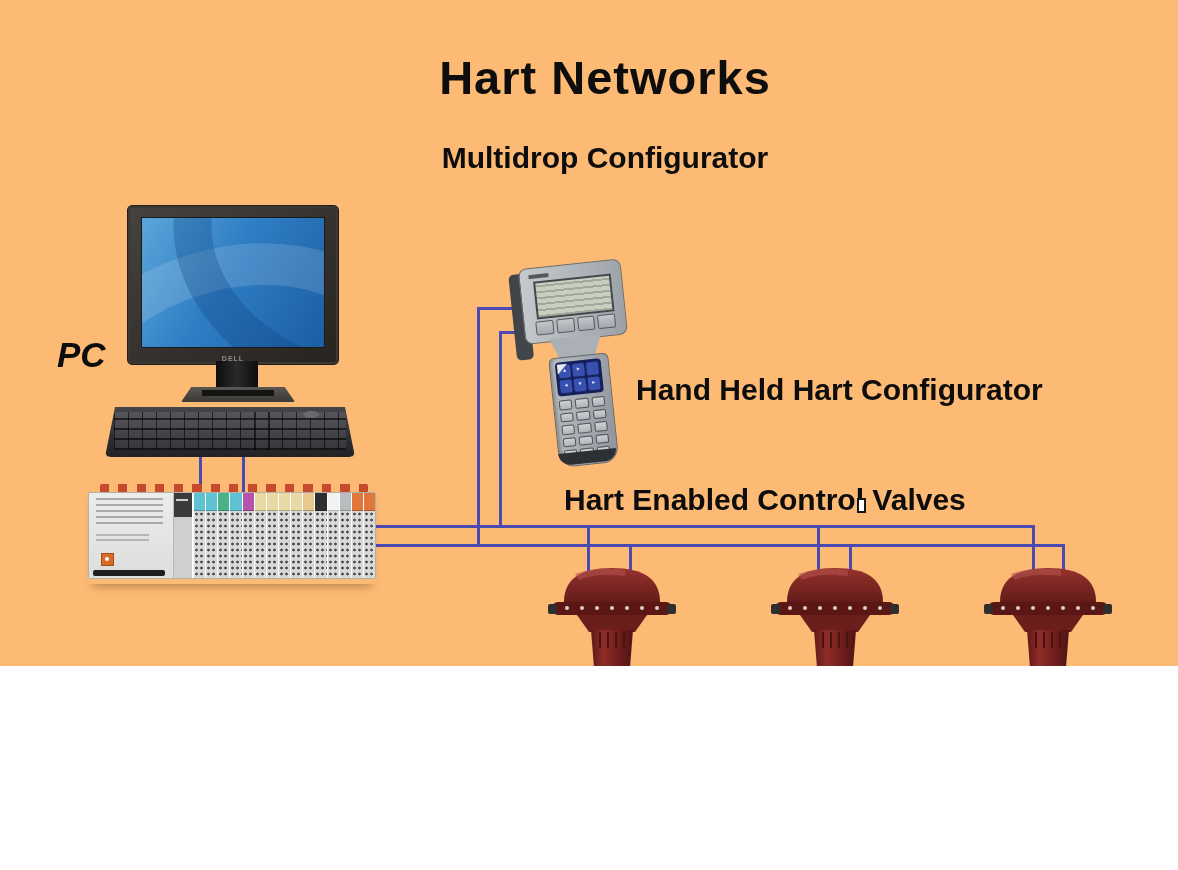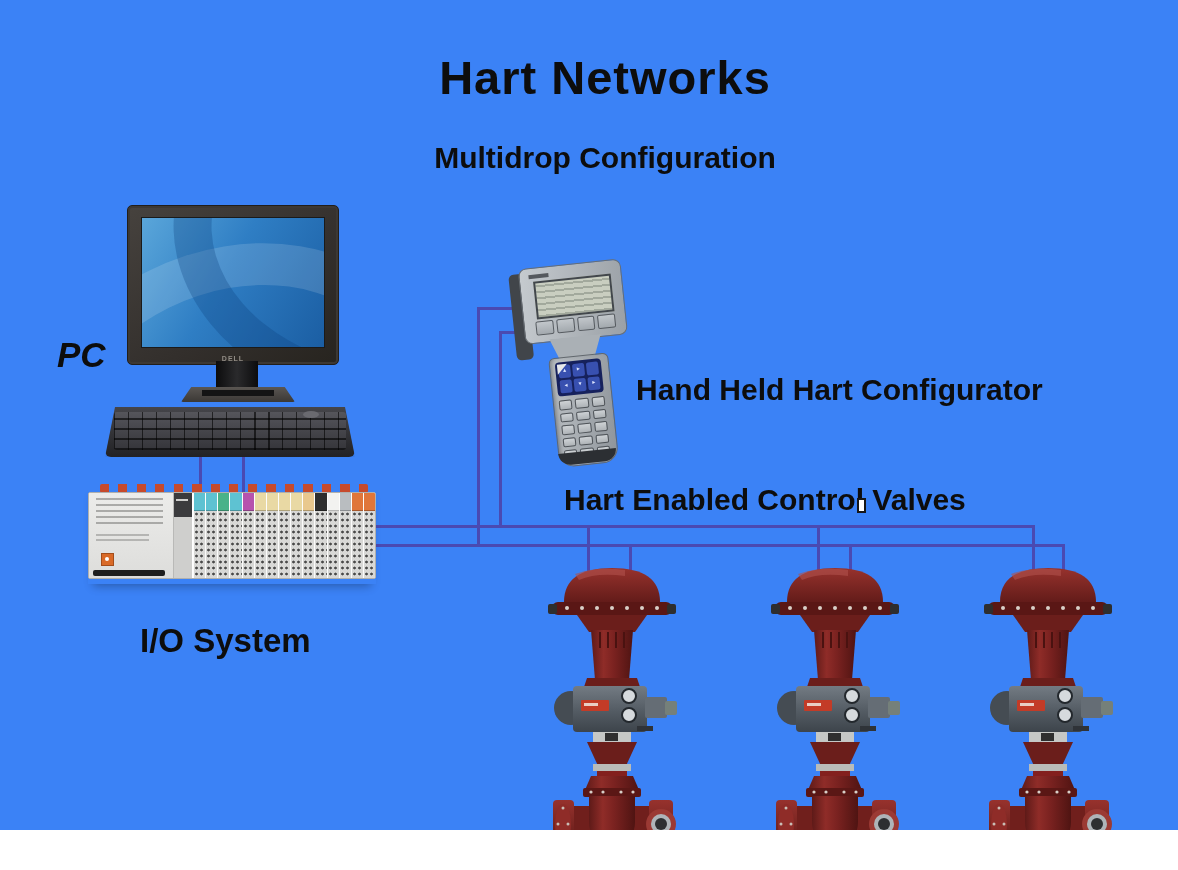--- a/index.html
+++ b/index.html
@@ -1,17 +1,17 @@
 <!DOCTYPE html>
 <html><head>
 <meta charset="utf-8">
 <style>
   html,body{margin:0;padding:0;background:#ffffff;}
   .canvas{
-    position:relative;width:1178px;height:830px;background:#3b82f6;overflow:hidden;
+    position:relative;width:1178px;height:666px;background:#fdba74;overflow:hidden;
     font-family:"Liberation Sans","DejaVu Sans",sans-serif;color:#111;
   }
   
   .lbl{position:absolute;font-weight:bold;white-space:nowrap;color:#0d0d0d;}
   .title{top:50px;left:0;width:100%;box-sizing:border-box;padding-left:32px;text-align:center;font-size:47px;letter-spacing:1px;}
   .subtitle{top:141px;left:0;width:100%;box-sizing:border-box;padding-left:32px;text-align:center;font-size:30px;}
   .pc-lbl{left:57px;top:335px;font-size:35px;font-style:italic;}
   .io-lbl{left:140px;top:622px;font-size:33px;}
   .hh-lbl{left:636px;top:373px;font-size:30px;}
   .valves-lbl{left:564px;top:483px;font-size:30px;}
@@ -337,20 +337,19 @@
       <use href="#valve-sym"></use>
     </svg>
   <svg class="valve" style="left:760px;top:560px;" viewBox="0 0 150 292">
       <use href="#valve-sym"></use>
     </svg>
   <svg class="valve" style="left:973px;top:560px;" viewBox="0 0 150 292">
       <use href="#valve-sym"></use>
     </svg>
 
   <div class="lbl title">Hart Networks</div>
-  <div class="lbl subtitle">Multidrop Configuration</div>
+  <div class="lbl subtitle">Multidrop Configurator</div>
   <div class="lbl pc-lbl">PC</div>
-  <div class="lbl io-lbl">I/O System</div>
   <div class="lbl hh-lbl">Hand Held Hart Configurator</div>
   <div class="lbl valves-lbl">Hart Enabled Control Valves</div>
   <div class="stray-cursor"></div>
 
 </div>
 
 </body></html>

